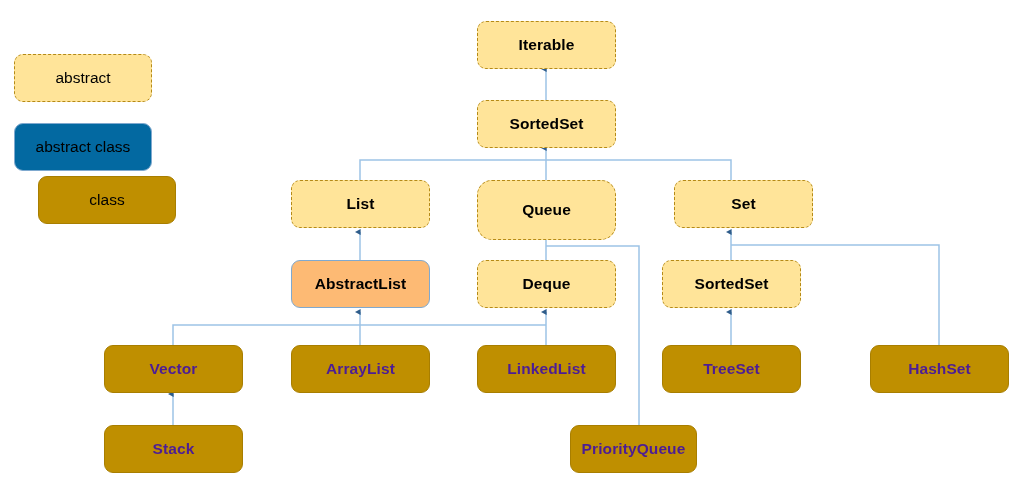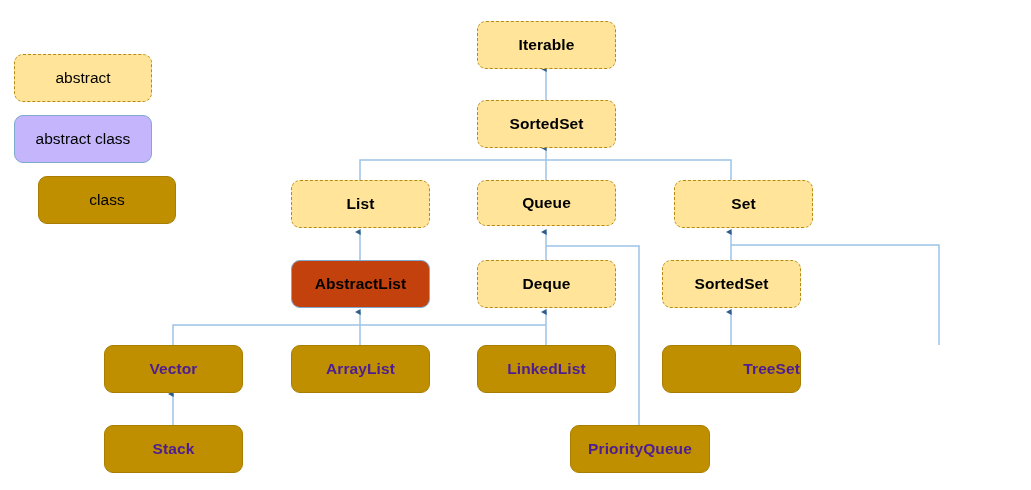--- a/index.html
+++ b/index.html
@@ -40,21 +40,21 @@
     color: #000000;
     letter-spacing: 0.1px;
     z-index: 2;
     font-weight: bold;
   }
   .node.interface {
     background: #ffe499;
     border: 1.4px dashed #b58a17;
   }
   .node.abstract {
-    background: #c2410c;
+    background: #fdba74;
     border: 1.2px solid #7fa9cf;
   }
   .node.klass {
     background: #bf8f00;
     border: 1px solid #a87e00;
     color: #4c1d95;
   }
   .legend-node {
     position: absolute;
     box-sizing: border-box;
@@ -64,22 +64,23 @@
     border-radius: 9px;
     font-size: 15.5px;
     color: #000000;
     z-index: 2;
   }
   .legend-node.interface {
     background: #ffe499;
     border: 1.4px dashed #b58a17;
   }
   .legend-node.abstract {
-    background: #c4b5fd;
+    background: #0369a1;
     border: 1.2px solid #7fa9cf;
+    margin-top: 8px;
   }
   .legend-node.klass {
     background: #bf8f00;
     border: 1px solid #a87e00;
   }
 </style>
 </head>
 <body>
 
 <div id="canvas">
@@ -133,21 +134,21 @@
   </div>
 
   <div class="node interface" style="left:477px; top:100px; width:139px; height:48px;">
     <span>SortedSet</span>
   </div>
 
   <div class="node interface" style="left:291px; top:180px; width:139px; height:48px;">
     <span>List</span>
   </div>
 
-  <div class="node interface" style="left:477px; top:180px; width:139px; height:46px;">
+  <div class="node interface" style="left:477px; top:180px; width:139px; height:60px;border-radius:15px;">
     <span>Queue</span>
   </div>
 
   <div class="node interface" style="left:662px; top:180px; width:139px; height:48px;margin-left:12px;">
     <span>Set</span>
   </div>
 
   <div class="node abstract" style="left:291px; top:260px; width:139px; height:48px;">
     <span>AbstractList</span>
   </div>
@@ -165,26 +166,29 @@
   </div>
 
   <div class="node klass" style="left:291px; top:345px; width:139px; height:48px;">
     <span>ArrayList</span>
   </div>
 
   <div class="node klass" style="left:477px; top:345px; width:139px; height:48px;">
     <span>LinkedList</span>
   </div>
 
-  <div class="node klass" style="left:662px; top:345px; width:139px; height:48px;justify-content:flex-end;">
+  <div class="node klass" style="left:662px; top:345px; width:139px; height:48px;">
     <span>TreeSet</span>
   </div>
 
+  <div class="node klass" style="left:870px; top:345px; width:139px; height:48px;">
+    <span>HashSet</span>
+  </div>
 
   <div class="node klass" style="left:104px; top:425px; width:139px; height:48px;">
     <span>Stack</span>
   </div>
 
-  <div class="node klass" style="left:570px; top:425px; width:140px; height:48px;">
+  <div class="node klass" style="left:570px; top:425px; width:127px; height:48px;">
     <span>PriorityQueue</span>
   </div>
 
 </div>
 
 </body></html>

